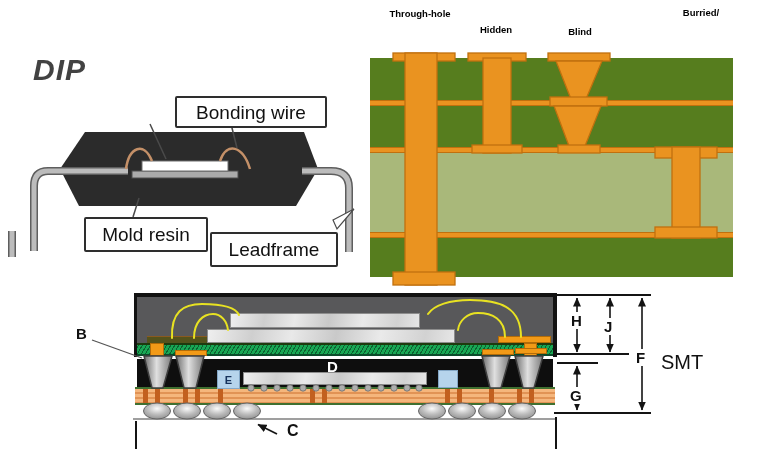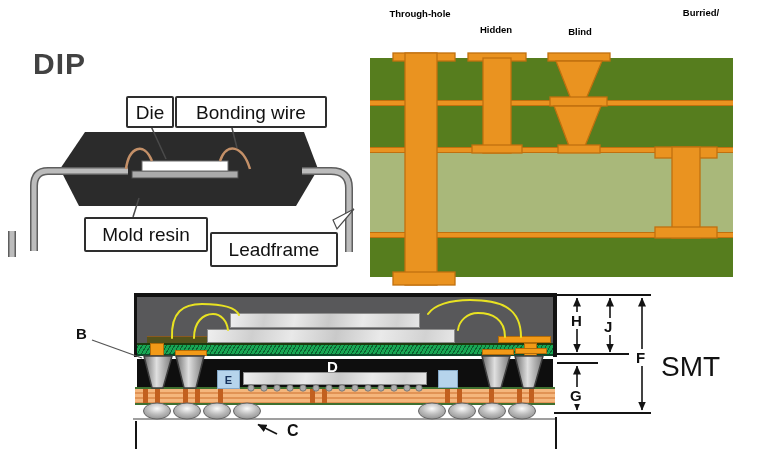--- a/index.html
+++ b/index.html
@@ -25,21 +25,21 @@
   .pcbsub{background:repeating-linear-gradient(300deg,#19a754 0 2.5px,#0b6230 2.5px 3.5px);
           border-top:2px solid #1e3b0e;border-bottom:2px solid #0a4b2a;}
   .cu{background:#f29a17;border:1px solid #b36c08;}
   .copperband{background:repeating-linear-gradient(180deg,#f5b67c 0 3px,#e19355 3px 5px);}
   .vbar{position:absolute;z-index:1;width:5px;height:14px;top:389px;background:#c2601f;}
   .blue{position:absolute;z-index:3;background:#b6d4ec;border:1px solid #84a7c6;
         display:flex;align-items:center;justify-content:center;font-size:11px;font-weight:bold;color:#16325c;}
   .callout{position:absolute;z-index:3;font-size:15px;font-weight:600;color:#111;line-height:1;}
   .dimlab{position:absolute;z-index:3;background:#fff;font-size:15px;font-weight:600;color:#111;
           line-height:1;padding:1px 2px;}
-  .smt-title{position:absolute;z-index:3;font-size:28px;color:#111;}
+  .smt-title{position:absolute;z-index:3;font-size:20px;color:#111;}
 </style>
 </head>
 <body>
 
 <div id="stage">
 
   <div class="abs l1 green" style="left:370px;top:58px;width:363px;height:42px;"></div>
   <div class="abs l1 cuLine" style="left:370px;top:100px;width:363px;height:6px;"></div>
   <div class="abs l1 green" style="left:370px;top:106px;width:363px;height:41px;"></div>
   <div class="abs l1 cuLine" style="left:370px;top:147px;width:363px;height:6px;"></div>
@@ -199,22 +199,21 @@
       </g>
       <g stroke="#141414" stroke-width="1.6">
         <line x1="577" y1="298" x2="577" y2="352" marker-start="url(#ah)" marker-end="url(#ah)"></line>
         <line x1="610" y1="298" x2="610" y2="352" marker-start="url(#ah)" marker-end="url(#ah)"></line>
         <line x1="577" y1="366" x2="577" y2="410" marker-start="url(#ah)" marker-end="url(#ah)"></line>
         <line x1="642" y1="298" x2="642" y2="410" marker-start="url(#ah)" marker-end="url(#ah)"></line>
       </g>
     </g>
   </svg>
 
-  <div class="dip-title" style="left:33px;top:47px;">DIP</div>
-  <div class="dipbox" style="left:126px;top:96px;width:44px;height:28px;">Die</div>
+  <div class="dip-title" style="left:33px;top:53px;font-style:italic;">DIP</div>
   <div class="dipbox" style="left:84px;top:217px;width:120px;height:31px;">Mold resin</div>
   <div class="dipbox" style="left:175px;top:96px;width:148px;height:28px;">Bonding wire</div>
   <div class="dipbox" style="left:210px;top:232px;width:124px;height:31px;">Leadframe</div>
 
   <div class="vialabel" style="left:381px;top:4px;width:78px;">Through-hole</div>
   <div class="vialabel" style="left:466px;top:20px;width:60px;">Hidden</div>
   <div class="vialabel" style="left:550px;top:22px;width:60px;">Blind</div>
   <div class="vialabel" style="left:665px;top:3px;width:72px;">
     <div>Burried/</div>
   </div>

